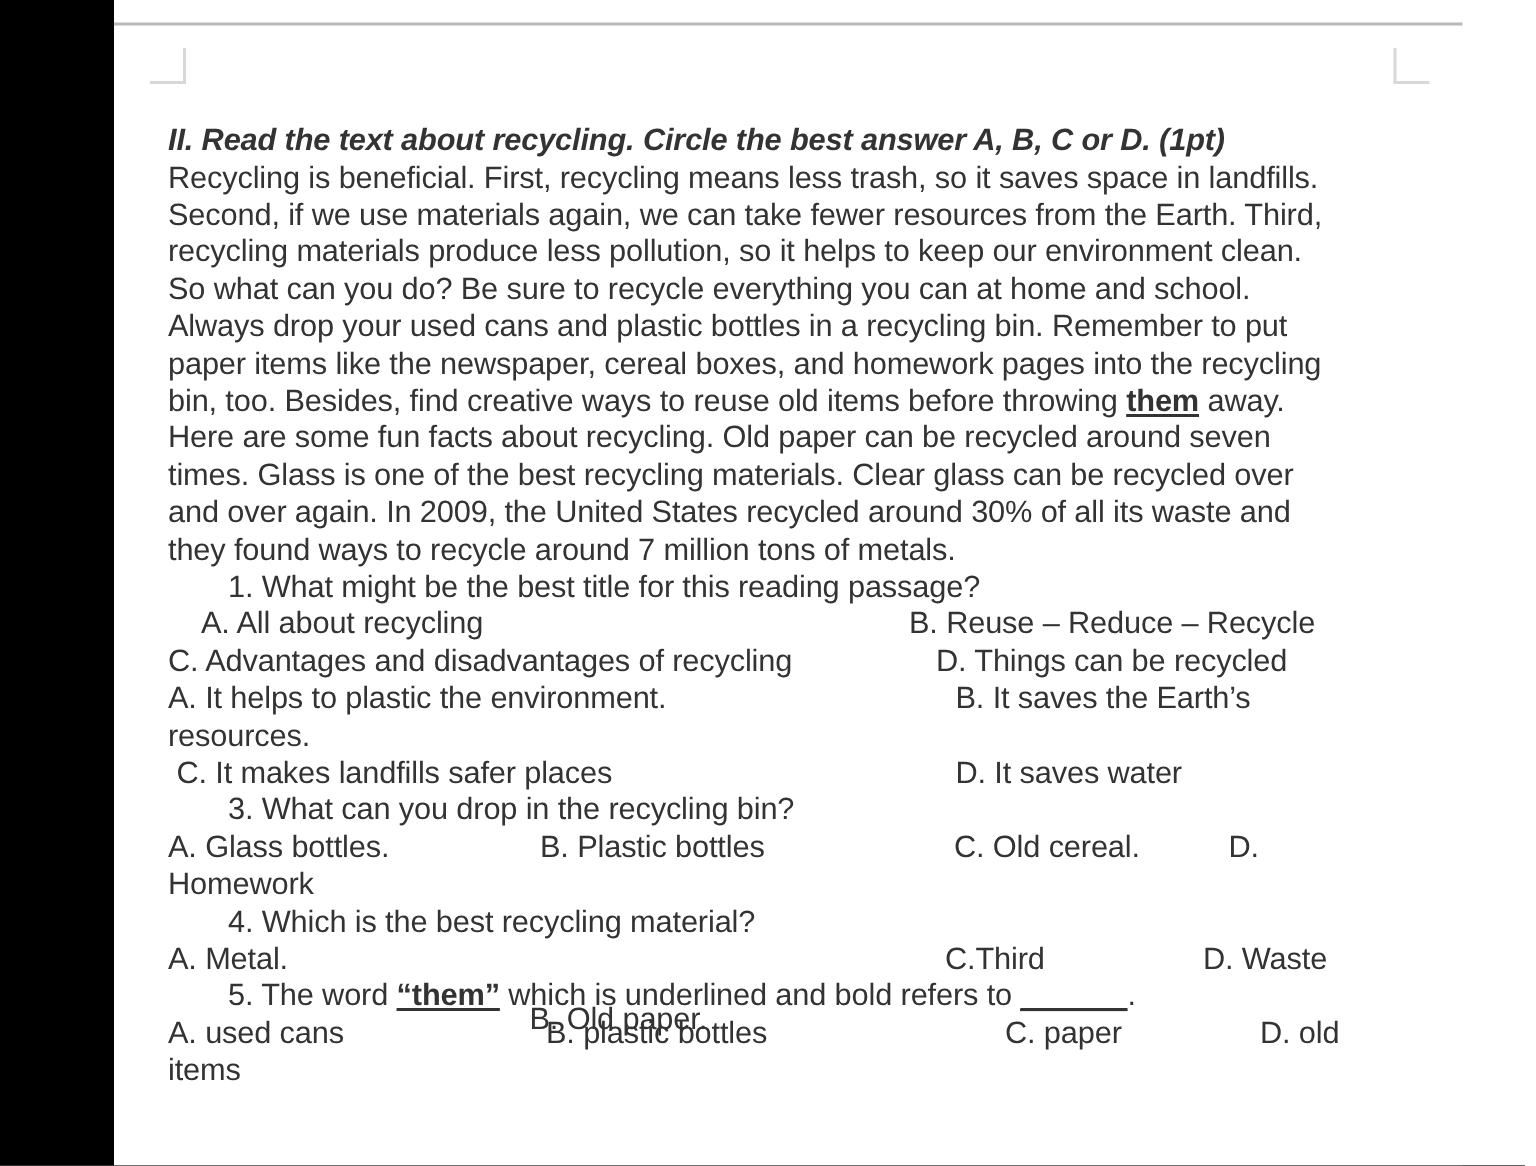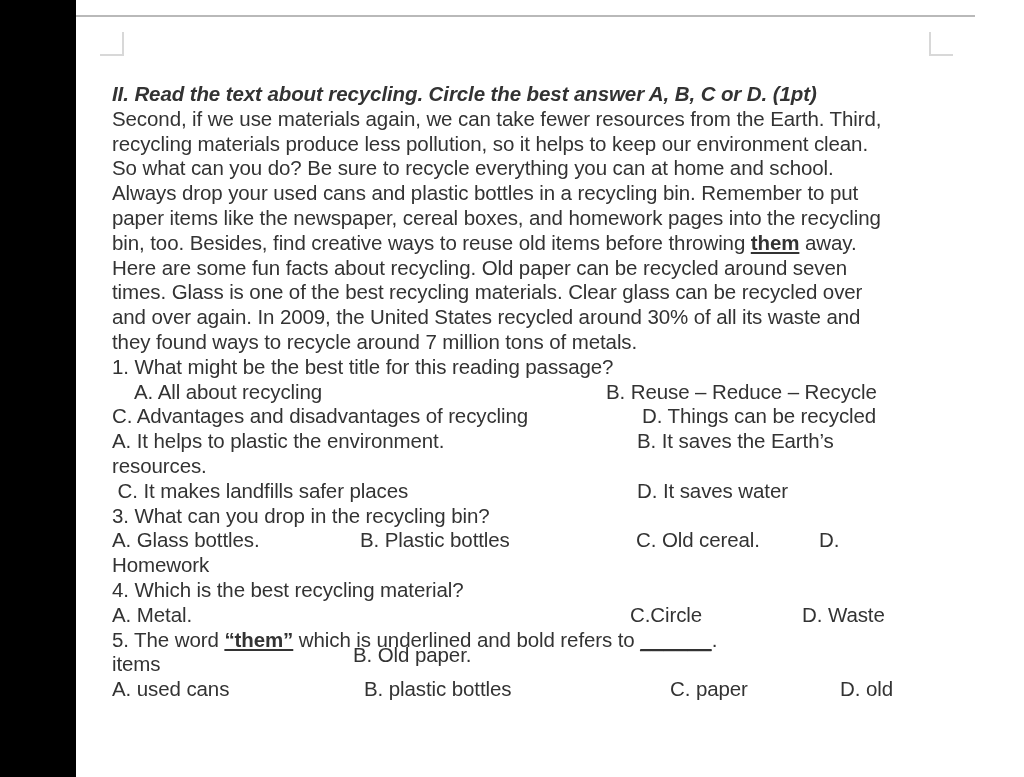--- a/index.html
+++ b/index.html
@@ -88,20 +88,21 @@
   }
 
   b.them {
     font-weight: bold;
     text-decoration: underline;
   }
 
   
   .q-line {
     white-space: nowrap;
+    margin-left: 40px;
   }
   .row {
     position: relative;
     white-space: nowrap;
     height: 24.8px;
   }
   .row span {
     position: absolute;
     top: 0;
     white-space: pre;
@@ -123,40 +124,41 @@
 
   <div class="top-rule"></div>
   <div class="crop-mark crop-tl"></div>
   <div class="crop-mark crop-tr"></div>
 
   <div class="content">
 
     <div class="heading">II. Read the text about recycling. Circle the best answer A, B, C or D. (1pt)</div>
 
     <div class="passage">
+      <p>Recycling is beneficial. First, recycling means less trash, so it saves space in landfills.</p>
       <p>Second, if we use materials again, we can take fewer resources from the Earth. Third,</p>
       <p>recycling materials produce less pollution, so it helps to keep our environment clean.</p>
       <p>So what can you do? Be sure to recycle everything you can at home and school.</p>
       <p>Always drop your used  cans and plastic bottles in a recycling bin. Remember to put</p>
       <p>paper items like the newspaper, cereal boxes, and homework pages into the recycling</p>
       <p><span>bin, too. Besides, find creative ways to reuse old items before throwing </span><b class="them">them</b><span> away.</span></p>
       <p>Here are some fun facts about recycling. Old paper can be recycled around seven</p>
       <p>times. Glass is one of the best recycling materials. Clear glass can be recycled over</p>
       <p>and over again. In 2009, the United States recycled around 30% of all its waste and</p>
       <p>they found ways to recycle around 7 million tons of metals.</p>
     </div>
 
     <div class="q-line">1. What might be the best title for this reading passage?</div>
     <div class="row">
       <span class="indent-a" style="left:0px;">A. All about recycling</span>
       <span style="left:494px;">B. Reuse – Reduce – Recycle</span>
     </div>
     <div class="row">
       <span style="left:0px;">C. Advantages and disadvantages of recycling</span>
-      <span style="left:530px;text-align:center;">D. Things can be recycled</span>
+      <span style="left:512px;text-align:center;">D. Things can be recycled</span>
     </div>
 
     <div class="row">
       <span style="left:0px;">A. It helps to plastic the environment.</span>
       <span style="left:525px;">B. It saves the Earth’s</span>
     </div>
     <div class="row">
       <span style="left:0px;">resources.</span>
     </div>
     <div class="row">
@@ -172,29 +174,29 @@
       <span style="left:707px;">D.</span>
     </div>
     <div class="row">
       <span style="left:0px;">Homework</span>
     </div>
 
     <div class="q-line">4. Which is the best recycling material?</div>
     <div class="row">
       <span style="left:0px;">A. Metal.</span>
       <span style="left:241px;margin-top:40px;">B. Old paper.</span>
-      <span style="left:518px;">C.Circle</span>
+      <span style="left:518px;">C.Third</span>
       <span style="left:690px;">D. Waste</span>
     </div>
 
     <div class="q-line"><span>5. The word </span><b class="them">“them”</b><span> which is underlined and bold refers to </span><span class="blank">______</span><span>.</span></div>
-    <div class="row">
-      <span style="left:0px;">items</span>
-    </div>
     <div class="row">
       <span style="left:0px;">A. used cans</span>
       <span style="left:252px;">B. plastic bottles</span>
       <span style="left:558px;">C. paper</span>
       <span style="left:728px;">D. old</span>
     </div>
+    <div class="row">
+      <span style="left:0px;">items</span>
+    </div>
 
   </div>
 </div>
 
 </body></html>

